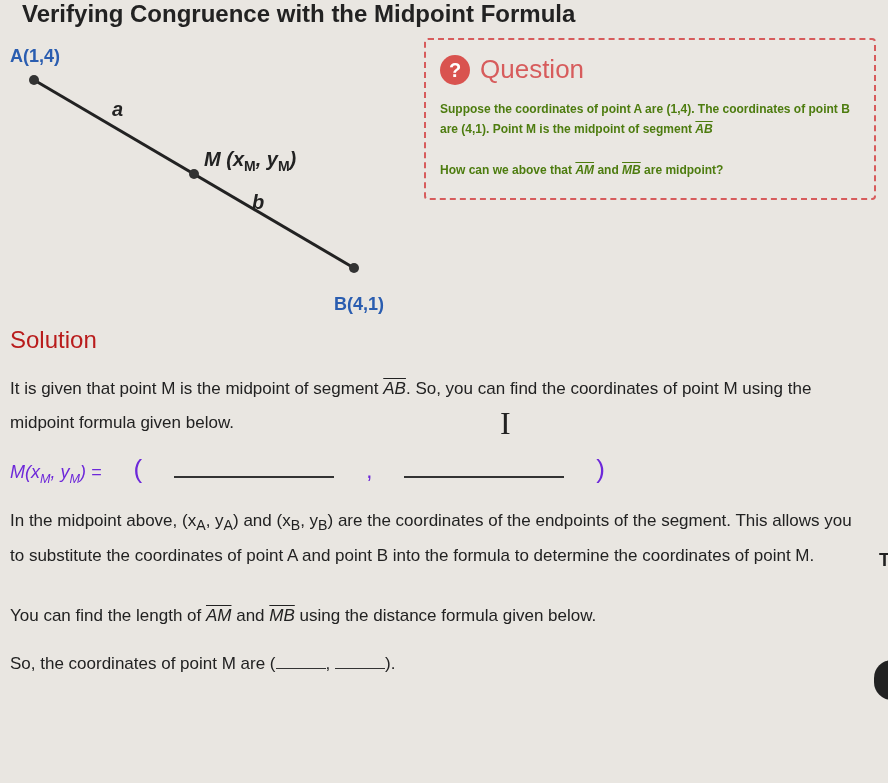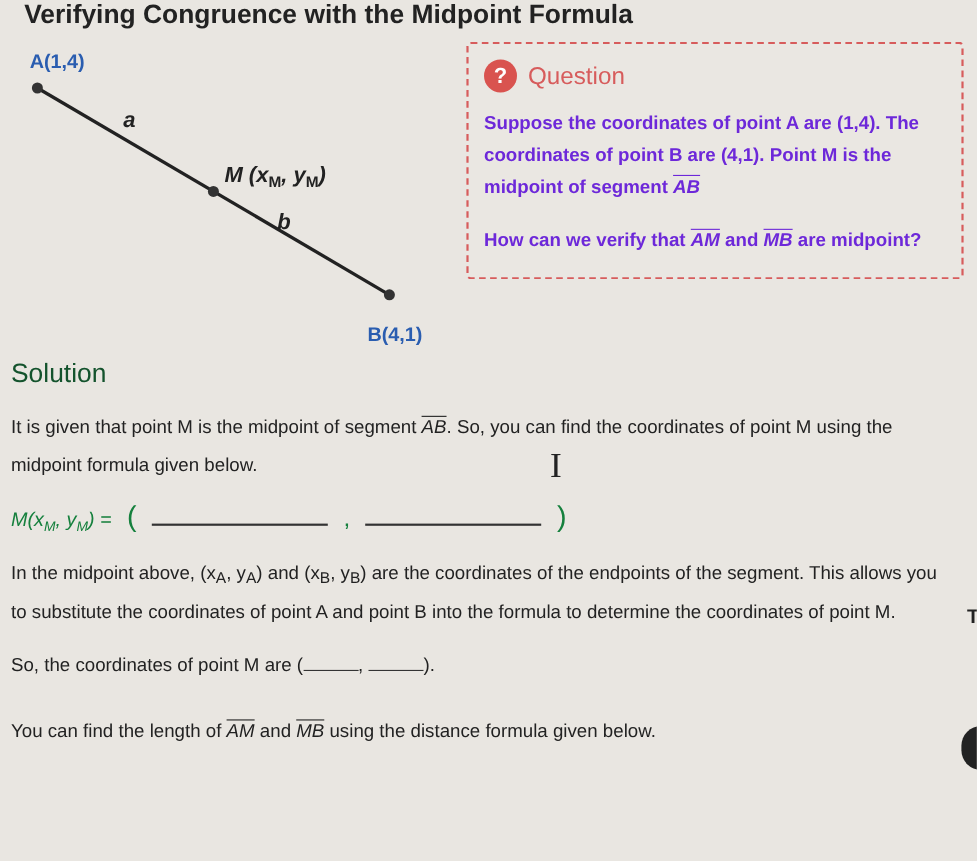--- a/index.html
+++ b/index.html
@@ -51,35 +51,35 @@
     display: flex;
     align-items: center;
     gap: 10px;
     margin-bottom: 14px;
   }
   .qmark {
     width: 30px; height: 30px; border-radius: 50%;
     background: #d9534f; color: #fff; font-weight: 700;
     font-size: 20px; text-align: center; line-height: 30px;
   }
-  .qtitle { color: #d75c5c; font-size: 22px; font-weight: 500; }
-  .qbody { font-size: 17px; line-height: 1.7; color: #6d28d9; font-weight: 600; }
+  .qtitle { color: #d75c5c; font-size: 26px; font-weight: 500; }
+  .qbody { font-size: 12px; line-height: 1.7; color: #4d7c0f; font-weight: 600; }
   .overline { text-decoration: overline; font-style: italic; }
 
   .sol-head {
-    color: #14532d; font-size: 24px; font-weight: 500;
+    color: #b91c1c; font-size: 24px; font-weight: 500;
     margin: 18px 0 18px 6px;
   }
   .body-text {
     font-size: 17px; line-height: 2; color: #222;
     margin: 0 20px 14px 6px;
   }
   .formula {
-    font-size: 18px; color: #15803d; margin: 0 6px 18px 6px;
-    display: flex; align-items: baseline; gap: 14px;
+    font-size: 18px; color: #6d28d9; margin: 0 6px 18px 6px;
+    display: flex; align-items: baseline; gap: 32px;
   }
   .formula .lhs { font-style: italic; }
   .formula sub { font-size: 0.7em; font-style: italic; }
   .blank-line {
     display: inline-block; border-bottom: 2px solid #333;
     width: 160px; height: 0.6em; vertical-align: baseline;
   }
   .short-blank {
     display: inline-block; border-bottom: 1.5px solid #333;
     width: 50px; height: 0.6em; vertical-align: baseline;
@@ -107,21 +107,21 @@
   <div class="top-row">
 
     <div class="diagram">
       <svg class="lineseg" width="410" height="270">
         <line x1="30" y1="42" x2="350" y2="230" stroke="#222" stroke-width="3"></line>
       </svg>
       <div class="pt" style="left:25px; top:37px;"></div>
       <div class="pt" style="left:185px; top:131px;"></div>
       <div class="pt" style="left:345px; top:225px;"></div>
 
-      <div class="pt-label" style="left:23px; top:8px;">A(1,4)</div>
+      <div class="pt-label" style="left:6px; top:8px;">A(1,4)</div>
 
       <div class="m-label" style="left:200px; top:110px;">
         <i>M (x</i><sub>M</sub><i>, y</i><sub>M</sub><i>)</i>
       </div>
 
       <div class="pt-label" style="left:330px; top:256px;">B(4,1)</div>
 
       <div class="seg-label" style="left:108px; top:60px;">a</div>
       <div class="seg-label" style="left:248px; top:153px;">b</div>
     </div>
@@ -129,21 +129,21 @@
     <div class="qbox">
       <div class="qhead">
         <div class="qmark">?</div>
         <div class="qtitle">Question</div>
       </div>
       <div class="qbody">
         <p style="margin-bottom:20px;">
           <span>Suppose the coordinates of point A are (1,4). The coordinates of point B are (4,1). Point M is the midpoint of segment </span><span class="overline">AB</span>
         </p>
         <p>
-          <span>How can we verify that </span><span class="overline">AM</span><span> and </span><span class="overline">MB</span><span> are midpoint?</span>
+          <span>How can we above that </span><span class="overline">AM</span><span> and </span><span class="overline">MB</span><span> are midpoint?</span>
         </p>
       </div>
     </div>
   </div>
 
   <h2 class="sol-head">Solution</h2>
 
   <p class="body-text">
     <span>It is given that point M is the midpoint of segment </span><span class="overline">AB</span><span>. So, you can find the coordinates of point M using the midpoint formula given below.</span>
   </p>
@@ -158,26 +158,26 @@
     <span class="blank-line"></span>
     <span style="font-size:22px;">,</span>
     <span class="blank-line"></span>
     <span style="font-size:26px;">)</span>
   </div>
 
   <p class="body-text">
     <span>In the midpoint above, (x</span><sub class="nonit">A</sub><span>, y</span><sub class="nonit">A</sub><span>) and (x</span><sub class="nonit">B</sub><span>, y</span><sub class="nonit">B</sub><span>) are the coordinates of the endpoints of the segment. This allows you to substitute the coordinates of point A and point B into the formula to determine the coordinates of point M.</span>
   </p>
 
+  <p class="body-text" style="margin-top:26px;">
+    <span>You can find the length of </span><span class="overline">AM</span><span> and </span><span class="overline">MB</span><span> using the distance formula given below.</span>
+  </p>
+
   <p class="body-text">
     <span>So, the coordinates of point M are (</span><span class="short-blank"></span><span>, </span><span class="short-blank"></span><span>).</span>
-  </p>
-
-  <p class="body-text" style="margin-top:26px;">
-    <span>You can find the length of </span><span class="overline">AM</span><span> and </span><span class="overline">MB</span><span> using the distance formula given below.</span>
   </p>
 
   <div class="side-tab">
     <div class="t1">T</div>
     <div class="dot"></div>
   </div>
 
 </div>
 
 </body></html>

